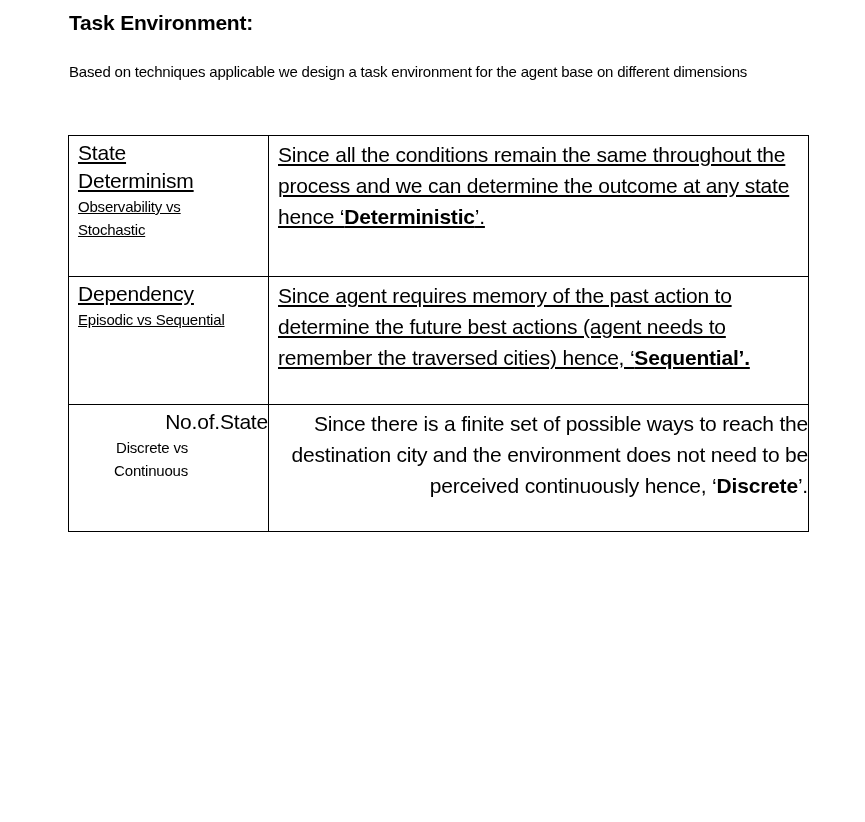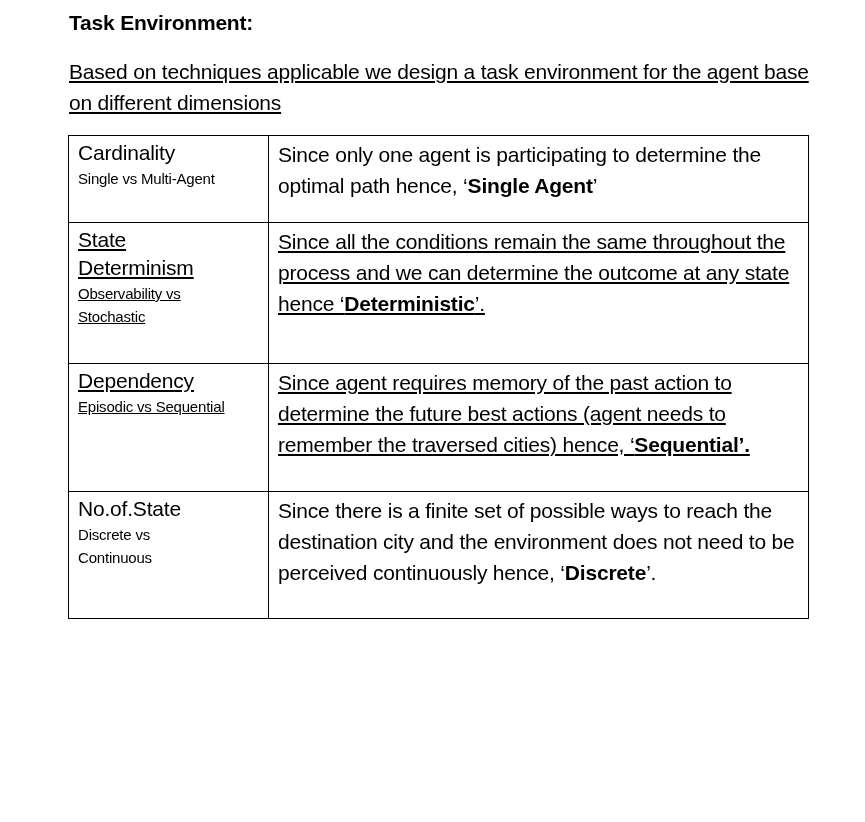--- a/index.html
+++ b/index.html
@@ -7,56 +7,49 @@
       width: 865px; height: 822px; position: relative; overflow: hidden;
       font-family: "Liberation Sans", "DejaVu Sans", sans-serif;
       color: #000000;
     }
     .heading {
       position: absolute; left: 69px; top: 11px;
       font-size: 21px; font-weight: bold; letter-spacing: -0.2px;
     }
     .intro {
       position: absolute; left: 69px; top: 56px; width: 740px;
-      font-size: 21px; line-height: 31px; letter-spacing: -0.2px; text-decoration: underline;
+      font-size: 15px; line-height: 31px; letter-spacing: -0.2px;
     }
     table.env {
       position: absolute; left: 68px; top: 135px;
       width: 741px; border-collapse: collapse; table-layout: fixed;
     }
     table.env td {
       border: 1.5px solid #000000; vertical-align: top; padding: 0;
     }
     td.dim { width: 190px; padding: 3px 0 0 9px !important; }
     td.desc { padding: 3px 0 0 9px !important; font-size: 21px; line-height: 31px; letter-spacing: -0.2px; }
     .dim-name { font-size: 21px; line-height: 28px; letter-spacing: -0.2px; }
     .dim-sub { font-size: 15px; line-height: 23px; letter-spacing: -0.2px; }
     .desc b { font-weight: bold; }
     tr.r0 td { height: 106px; }
     tr.r1 td { height: 83px; }
     tr.r2 td { height: 137px; text-decoration: underline; }
     tr.r3 td { height: 124px; text-decoration: underline; }
     tr.r4 td { height: 83px; }
-    tr.r5 td { height: 123px; }
+    tr.r5 td { height: 123px; text-align: right; }
   </style>
 </head>
 <body>
 
 <div class="heading">Task Environment:</div>
 <div class="intro">Based on techniques applicable we design a task environment for the agent base on different dimensions</div>
 
 <table class="env">
   <tbody>
-    <tr class="r1">
-      <td class="dim">
-        <div class="dim-name">Cardinality</div>
-        <div class="dim-sub">Single vs Multi-Agent</div>
-      </td>
-      <td class="desc"><span>Since only one agent is participating to determine the optimal path hence, ‘</span><b>Single Agent</b><span>’</span></td>
-    </tr>
     <tr class="r2">
       <td class="dim">
         <div class="dim-name" style="width:150px">State Determinism</div>
         <div class="dim-sub" style="width:140px">Observability vs Stochastic</div>
       </td>
       <td class="desc"><span>Since all the conditions remain the same throughout the process and we can determine the outcome at any state hence ‘</span><b>Deterministic</b><span>’.</span></td>
     </tr>
     <tr class="r3">
       <td class="dim">
         <div class="dim-name">Dependency</div>

